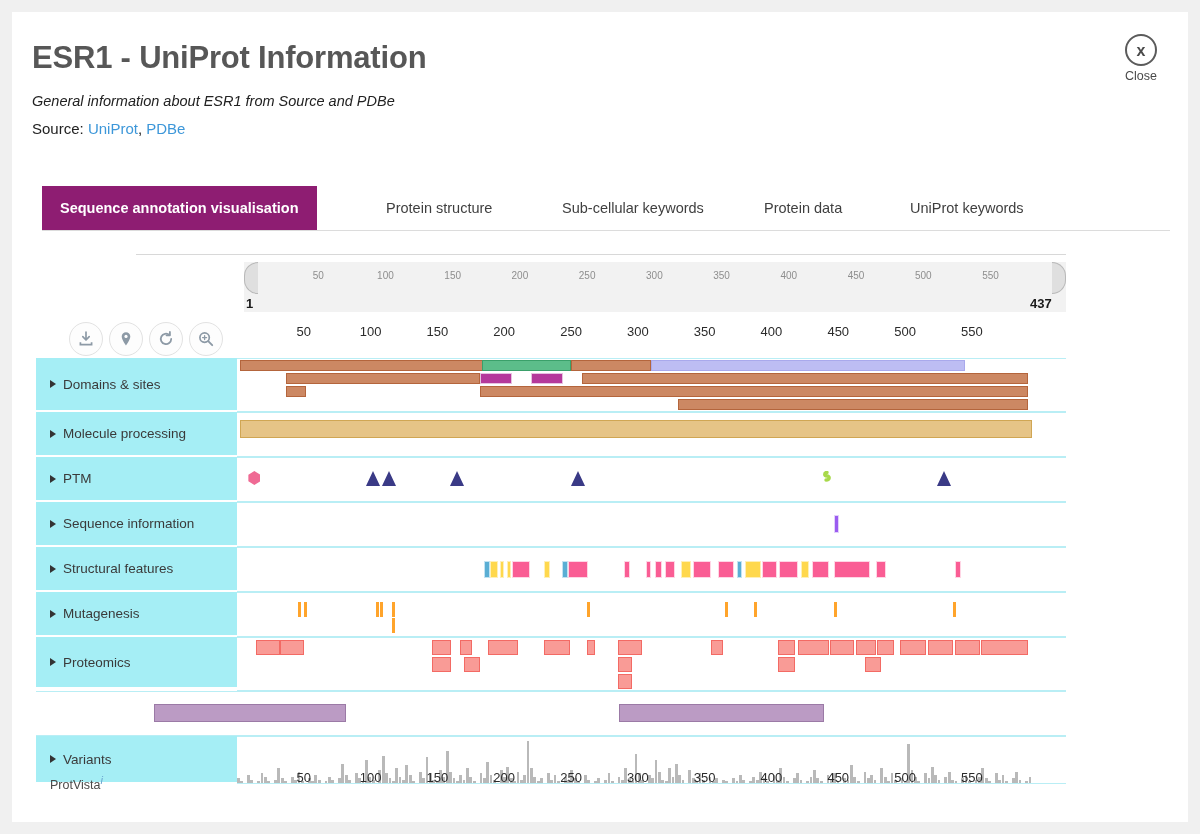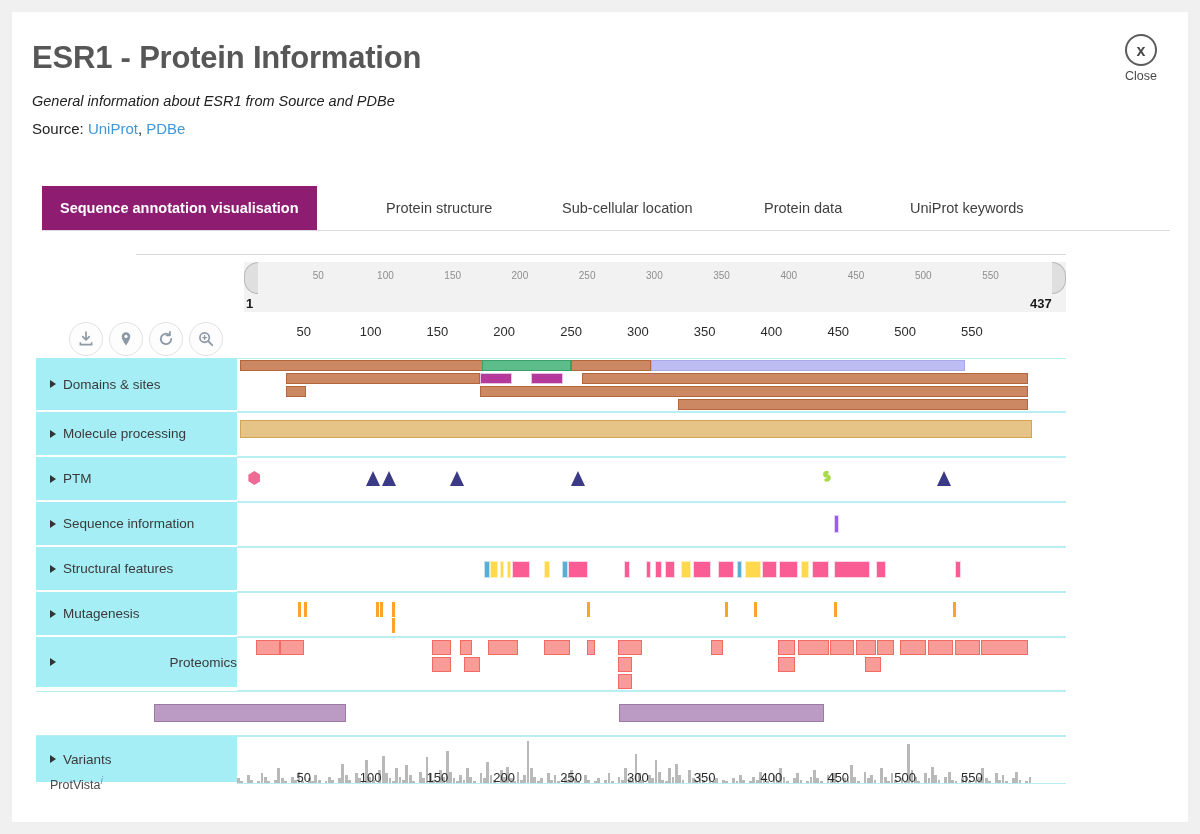--- a/index.html
+++ b/index.html
@@ -128,37 +128,37 @@
   .vbar { position:absolute; background:#b9b9b9; bottom:0; }
 
   #footer { position:absolute; left:38px; top:762px; font-size:12.5px; color:#4a4a4a; }
   #footer sup { color:#6aa4cf; font-style:italic; font-size:11px; }
 </style>
 </head>
 <body>
 
 <div id="card">
 
-  <div id="title">ESR1 - Protein Information</div>
+  <div id="title">ESR1 - UniProt Information</div>
   <div id="subtitle">General information about ESR1 from Source and PDBe</div>
   <div id="srcline">
     <span>Source:</span>
     <a href="#">UniProt</a><span>,</span>
     <a href="#">PDBe</a>
   </div>
 
   <div id="close-wrap">
     <div id="close-circle">x</div>
     <div id="close-label">Close</div>
   </div>
 
   <div id="tabs">
       <div class="tab active">Sequence annotation visualisation</div>
       <div class="tab" style="left: 344px;">Protein structure</div>
-      <div class="tab" style="left: 520px;">Sub-cellular location</div>
+      <div class="tab" style="left: 520px;">Sub-cellular keywords</div>
       <div class="tab" style="left: 722px;">Protein data</div>
       <div class="tab" style="left: 868px;">UniProt keywords</div>
     </div>
 
   <div id="nav-outer">
     <div id="nav-topline"></div>
     <div id="nav-bg"></div>
     <div id="nav-handle-l" class="nav-handle"></div>
     <div id="nav-handle-r" class="nav-handle"></div>
     <div id="nav-lo">1</div>
@@ -318,21 +318,21 @@
           <div class="feat bar-orng" style="left: 154.828px; width: 3px; top: 9px; height: 15px;"></div>
           <div class="feat bar-orng" style="left: 154.828px; width: 3px; top: 25px; height: 15px;"></div>
           <div class="feat bar-orng" style="left: 349.903px; width: 3px; top: 9px; height: 15px;"></div>
           <div class="feat bar-orng" style="left: 487.525px; width: 3px; top: 9px; height: 15px;"></div>
           <div class="feat bar-orng" style="left: 516.92px; width: 3px; top: 9px; height: 15px;"></div>
           <div class="feat bar-orng" style="left: 597.088px; width: 3px; top: 9px; height: 15px;"></div>
           <div class="feat bar-orng" style="left: 716.004px; width: 3px; top: 9px; height: 15px;"></div>
         </div>
       </div>
       <div class="track">
-        <div class="track-label" style="height: 52px; justify-content: space-between;">
+        <div class="track-label" style="height: 52px;">
           <span class="caret"></span>
           <span>Proteomics</span>
         </div>
         <div class="track-canvas" style="height: 54px;">
           <div class="feat bar-sal" style="left: 18.7059px; width: 24.0504px; top: 2px; height: 15px;"></div>
           <div class="feat bar-sal" style="left: 42.7563px; width: 24.0504px; top: 2px; height: 15px;"></div>
           <div class="feat bar-sal" style="left: 195.076px; width: 18.7059px; top: 2px; height: 15px;"></div>
           <div class="feat bar-sal" style="left: 195.076px; width: 18.7059px; top: 19px; height: 15px;"></div>
           <div class="feat bar-sal" style="left: 223.134px; width: 12.0252px; top: 2px; height: 15px;"></div>
           <div class="feat bar-sal" style="left: 227.143px; width: 16.0336px; top: 19px; height: 15px;"></div>

